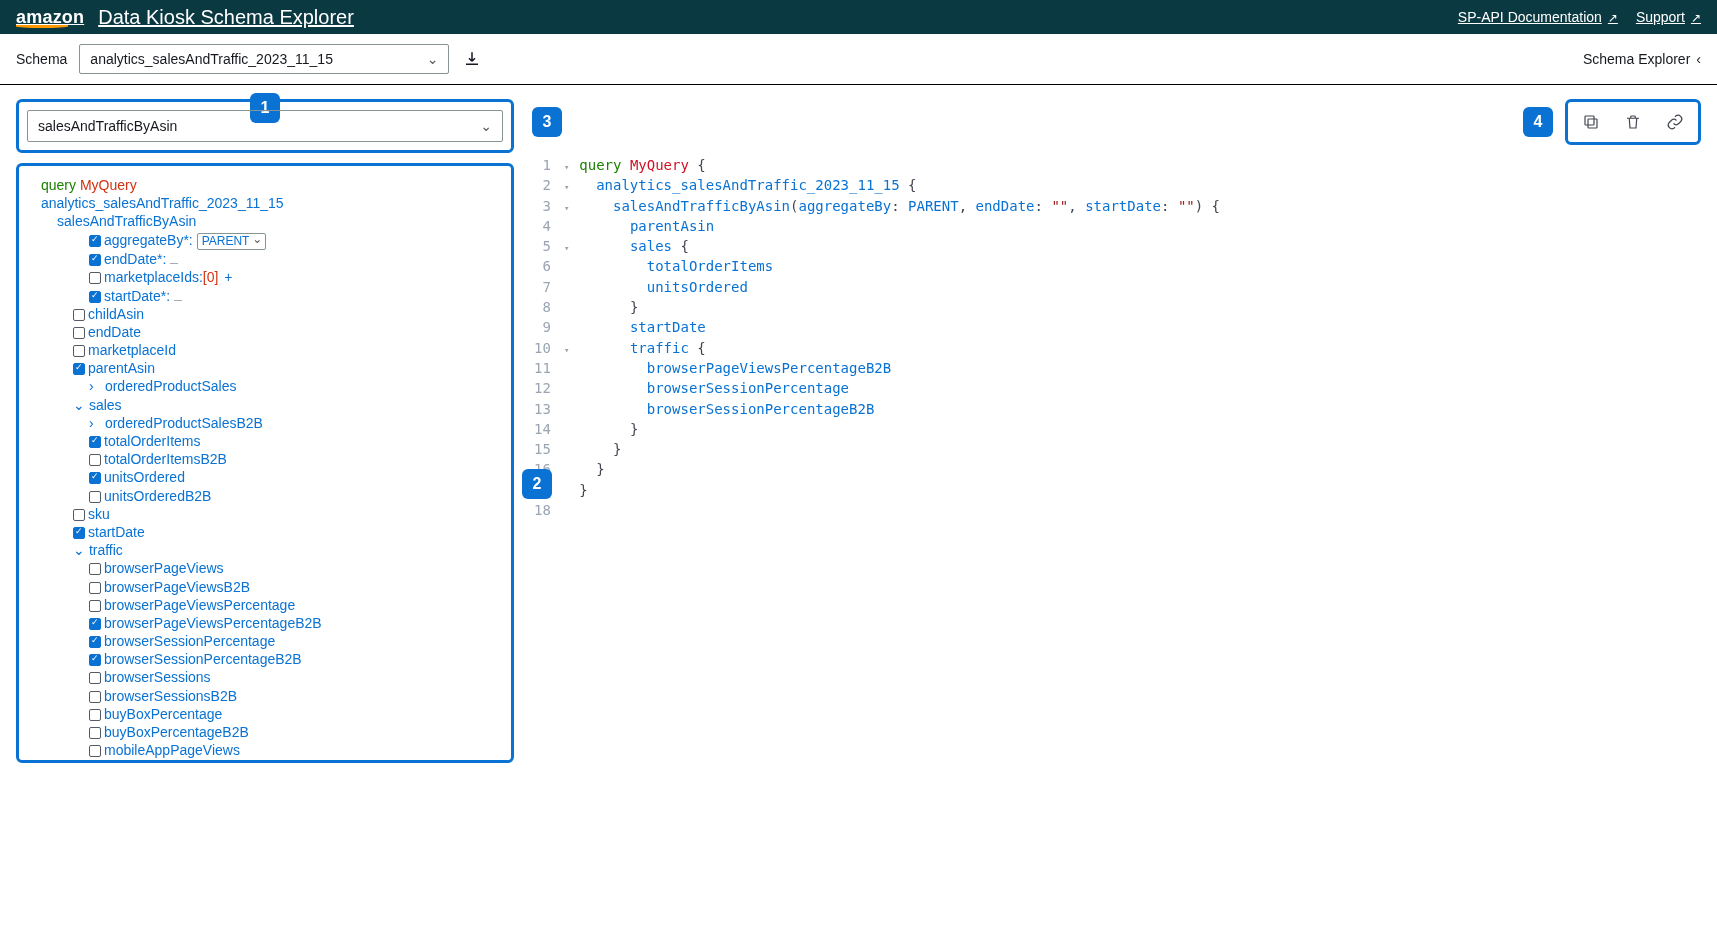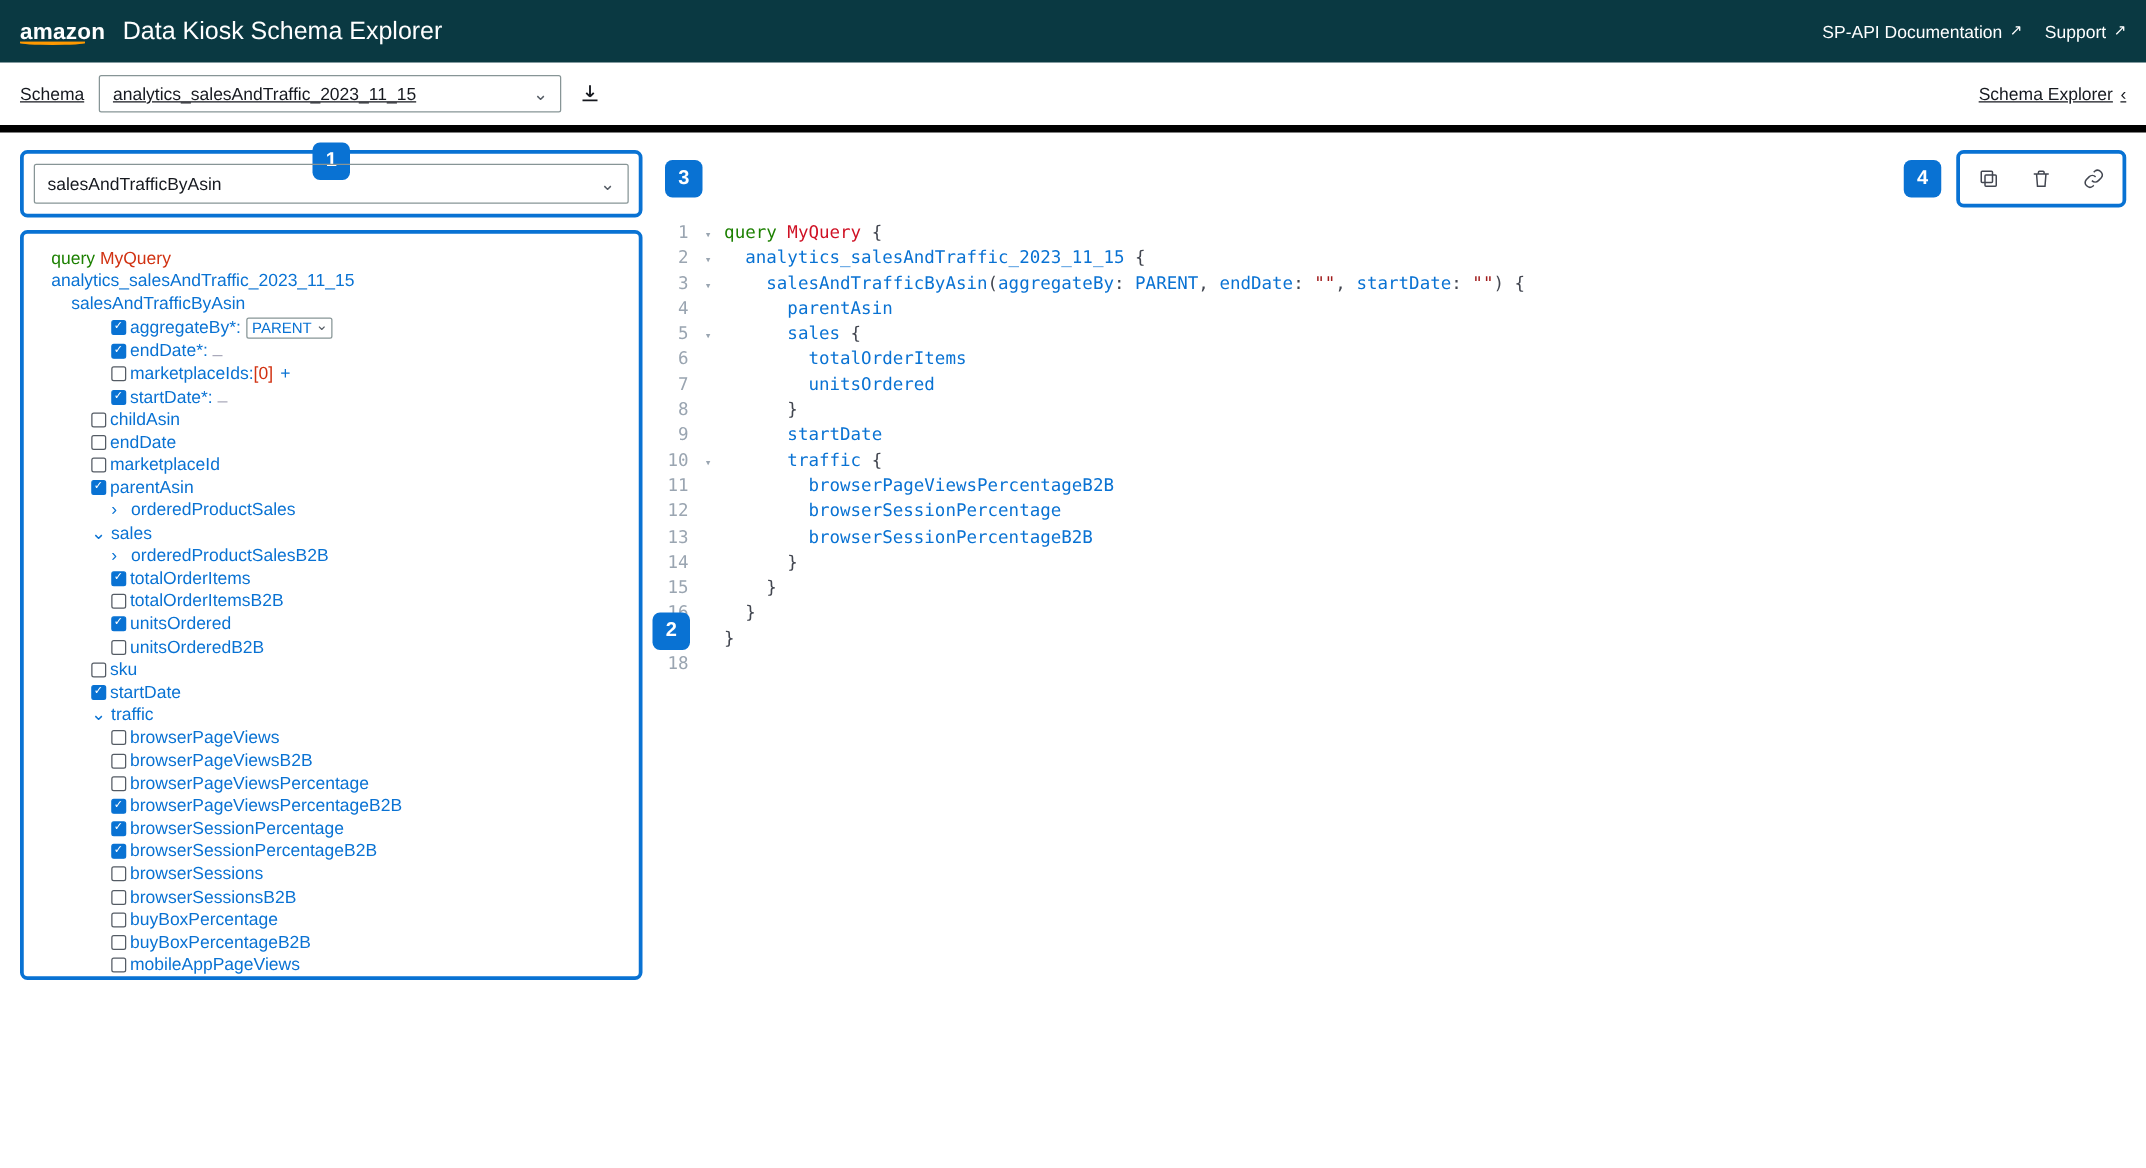--- a/index.html
+++ b/index.html
@@ -1,24 +1,24 @@
 <!DOCTYPE html>
 <html><head>
 <meta charset="utf-8">
 <style>
 * { box-sizing: border-box; margin: 0; padding: 0; }
 body { font-family: -apple-system, BlinkMacSystemFont, "Segoe UI", Arial, sans-serif; font-size: 14px; color: #16191f; background: #fff; }
-.topbar { background: #0a3942; color: #fff; display: flex; align-items: center; padding: 8px 16px; height: 50px; }
+.topbar { background: #0a3942; color: #fff; display: flex; align-items: center; padding: 8px 16px; height: 34px; text-decoration: underline; }
 .amazon-logo { font-weight: 700; font-size: 18px; letter-spacing: 0.2px; margin-right: 14px; }
 .amazon-logo .smile { display:block; height:3px; width:52px; border-bottom:3px solid #ff9900; border-radius:0 0 50% 50%; margin-top:-3px; }
 .topbar-title { font-size: 20px; }
 .topbar-spacer { flex: 1; }
-.topbar-link { color: #fff; text-decoration: none; margin-left: 18px; font-size: 14px; display:inline-flex; align-items:flex-start; gap:6px; }
+.topbar-link { color: #fff; text-decoration: none; margin-left: 18px; font-size: 14px; display:inline-flex; align-items:flex-end; gap:6px; }
 .ext-icon::after { content:"↗"; font-size:12px; }
-.subbar { display:flex; align-items:center; padding: 10px 16px; border-bottom:6px solid #000000;text-decoration:underline; }
+.subbar { display:flex; align-items:center; padding: 10px 16px; border-bottom:1px solid #000000; }
 .subbar-label { font-size:14px; color:#16191f; margin-right:12px; }
 .select-box { position:relative; display:flex; align-items:center; border:1px solid #879596; border-radius:2px; padding:6px 34px 6px 10px; min-width:370px; background:#fff; }
 .select-box .caret { position:absolute; right:10px; top:50%; transform:translateY(-50%); color:#545b64; pointer-events:none; }
 .download-btn { margin-left:12px; width:22px; height:22px; display:flex; align-items:center; justify-content:center; cursor:pointer; }
 .subbar-spacer { flex:1; }
 .subbar-right { display:flex; align-items:center; gap:6px; font-size:14px; font-weight:500; }
 .main { display:flex; padding: 14px 16px 0 16px; gap:18px; }
 .left-col { width:498px; min-width:498px; position:relative; }
 .right-col { flex:1; position:relative; }
 .panel-title { font-size:20px; font-weight:700; margin-bottom:12px; padding-left:8px; }

